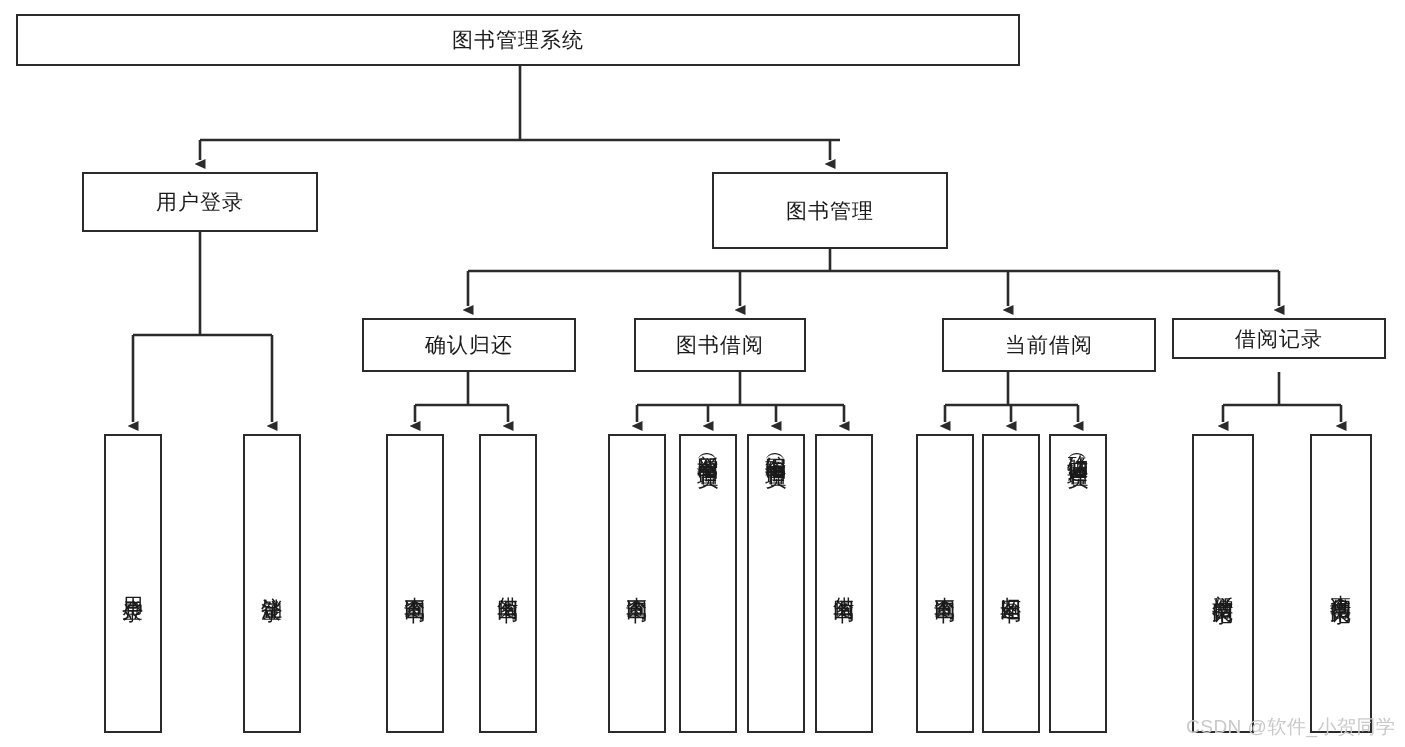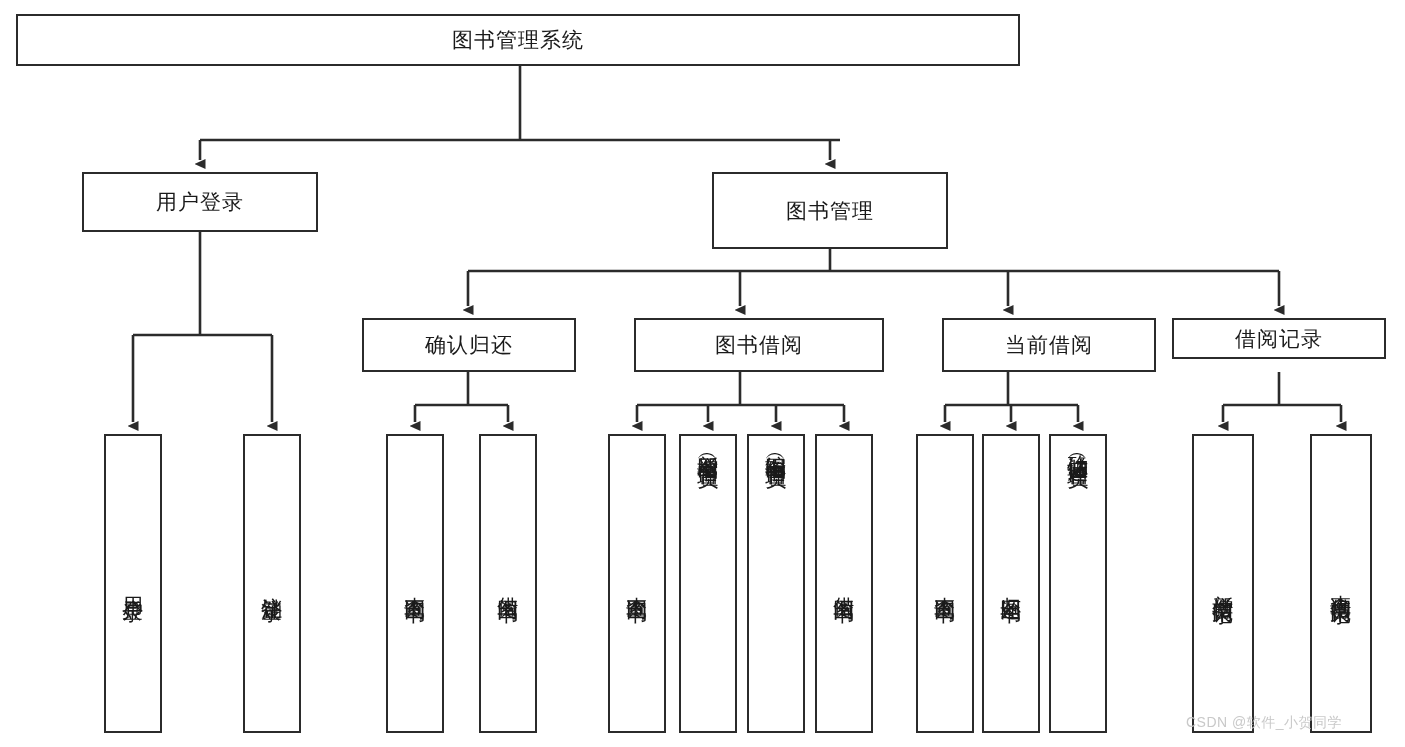--- a/index.html
+++ b/index.html
@@ -55,21 +55,21 @@
     left: 0;
     top: 0;
     width: 1405px;
     height: 747px;
     pointer-events: none;
   }
   .watermark {
     position: absolute;
     left: 1186px;
     top: 714px;
-    font-size: 14px;
+    font-size: 19px;
     color: #c9c9c9;
     white-space: nowrap;
     letter-spacing: 0.5px;
   }
 </style>
 </head>
 <body>
 
 <div id="canvas">
 
@@ -141,21 +141,21 @@
   <div class="node horiz" style="left:82px;top:172px;width:236px;height:60px;">
     <span class="node-label">用户登录</span>
   </div>
   <div class="node horiz" style="left:712px;top:172px;width:236px;height:77px;">
     <span class="node-label">图书管理</span>
   </div>
 
   <div class="node horiz" style="left:362px;top:318px;width:214px;height:54px;">
     <span class="node-label">确认归还</span>
   </div>
-  <div class="node horiz" style="left:634px;top:318px;width:250px;height:54px;">
+  <div class="node horiz" style="left:634px;top:318px;width:172px;height:54px;">
     <span class="node-label">图书借阅</span>
   </div>
   <div class="node horiz" style="left:942px;top:318px;width:214px;height:54px;">
     <span class="node-label">当前借阅</span>
   </div>
   <div class="node horiz" style="left:1172px;top:318px;width:214px;height:41px;">
     <span class="node-label">借阅记录</span>
   </div>
 
   <div class="node vert" style="left:104px;top:434px;width:58px;height:299px;">

